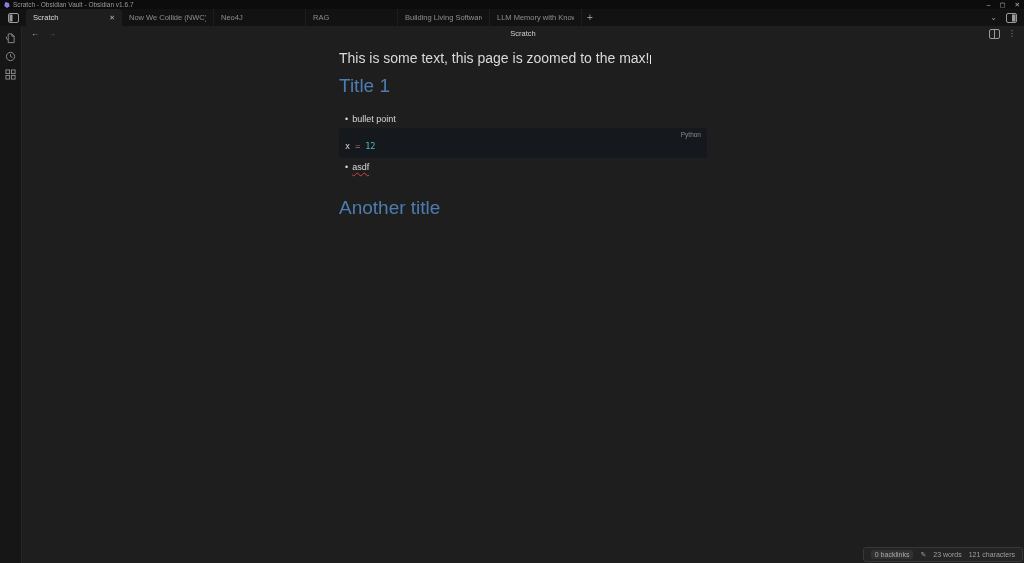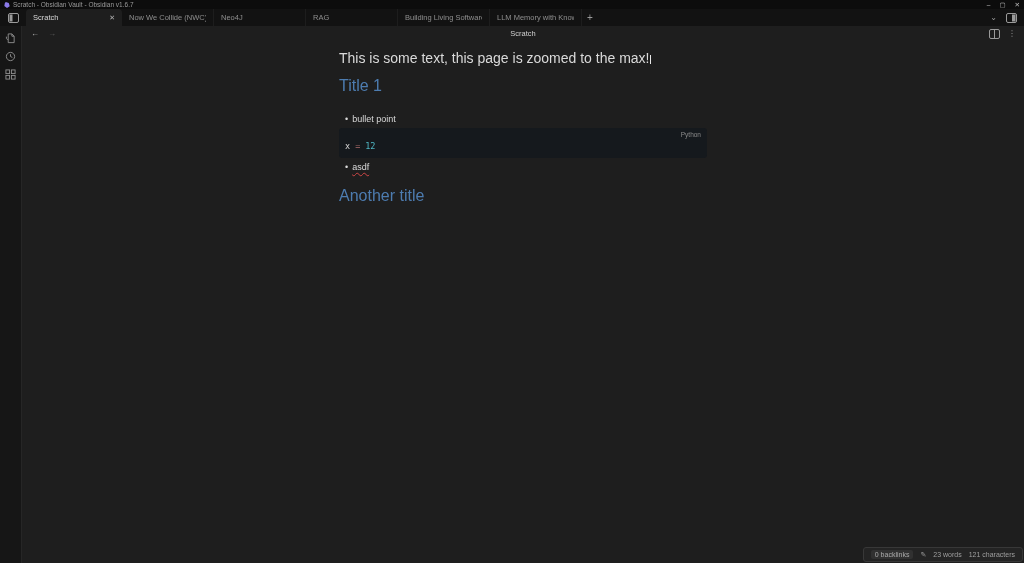--- a/index.html
+++ b/index.html
@@ -45,22 +45,22 @@
   .header-icons { position:absolute; right:8px; display:flex; align-items:center; gap:8px;
                   color:#9a9a9a; }
   .more-dots { font-size:8px; line-height:8px; }
 
   
   .editor { flex:1; position:relative; }
   .content { width:368px; margin:11px auto 0; color:#dadada; }
   .para { font-size:14px; line-height:12px; color:#dadada; }
   .caret { display:inline-block; width:1px; height:9px; background:#e8e8e8;
            vertical-align:-1px; margin-left:1px; }
-  .h1 { margin-top:13px; font-size:16px; line-height:18px; color:#4d7cb0; font-weight:normal; }
-  .h1.second { margin-top:14px; }
+  .h1 { margin-top:13px; font-size:19px; line-height:18px; color:#4d7cb0; font-weight:normal; }
+  .h1.second { margin-top:26px; }
   .bullet-line { display:flex; align-items:baseline; font-size:9px; line-height:12px;
                  margin-top:18px; padding-left:6px; }
   .bullet-line.after-code { margin-top:3px; }
   .bullet-dot { margin-right:4px; font-size:9px; }
   .misspelled { text-decoration:underline wavy #cf4545 1px; text-underline-offset:2px;
                 text-decoration-skip-ink:none;text-align:center; }
 
   .codeblock { margin-top:3px; position:relative; background:#15191d; border-radius:3px;
                height:30px; padding:13px 6px 7px; }
   .code-lang { position:absolute; top:3px; right:6px; font-size:6.5px; color:#8b8b8b; }

